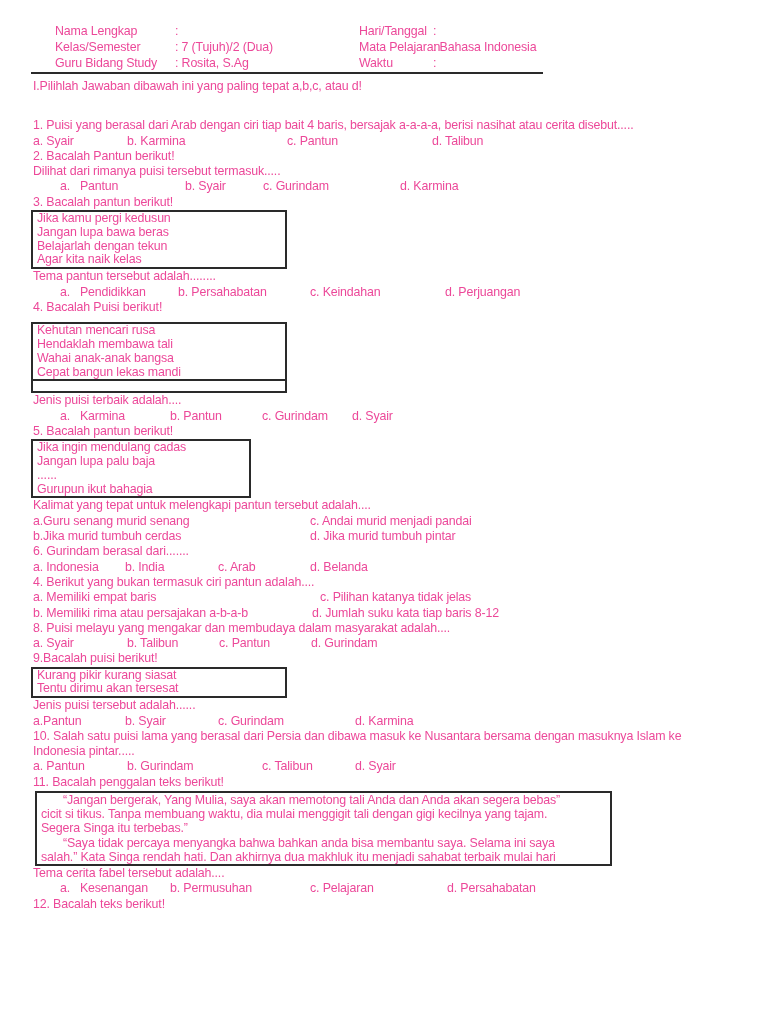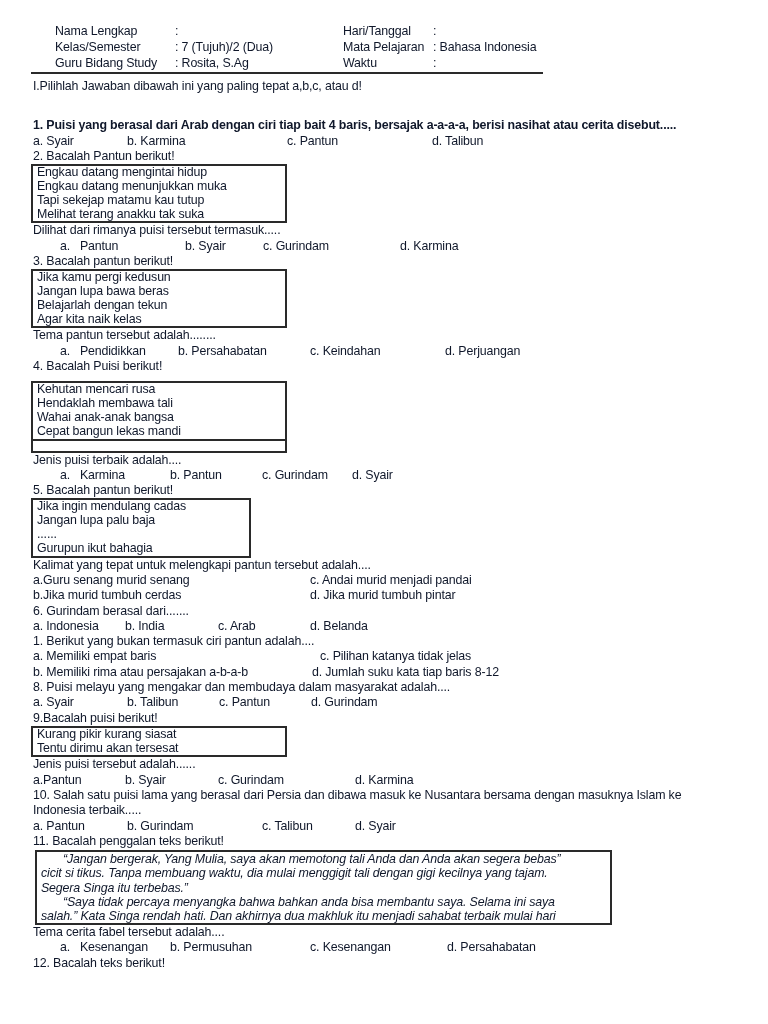--- a/index.html
+++ b/index.html
@@ -4,44 +4,44 @@
 <style>
   * { margin:0; padding:0; box-sizing:border-box; }
   html,body { background:#ffffff; }
   .page {
     position:relative;
     width:768px; height:1024px;
     background:#ffffff;
     font-family:"Liberation Sans","DejaVu Sans",sans-serif;
     font-size:12.4px;
     letter-spacing:-0.15px;
-    color:#0f172a;
+    color:#ec4899;
     overflow:hidden;
   }
   .content { padding:24px 20px 0 33px; }
   .hrow { position:relative; height:16px; white-space:nowrap; }
   .hlbl-l { position:absolute; left:22px; }
   .hval-l { position:absolute; left:142px; }
-  .hlbl-r { position:absolute; left:310px; }
+  .hlbl-r { position:absolute; left:326px; }
   .hval-r { position:absolute; left:400px; }
   .header-underline { width:512px; margin-left:-2px; border-bottom:2px solid #2a2a2a; }
   .instruction { margin-top:5px; }
   .line { height:15.3px; line-height:15.3px; white-space:nowrap; }
-  .q1-start { margin-top:24px;font-weight:bold; }
+  .q1-start { margin-top:24px; }
   .opts { position:relative; height:15.3px; line-height:15.3px; }
   .opt { position:absolute; top:0; white-space:nowrap; }
   .box {
     width:256px; margin-left:-2px;
     border:2px solid #2a2a2a;
     padding:0 4px;
   }
   .box-line { height:13.8px; line-height:13.8px; white-space:nowrap; }
   .box-split { border-top:2px solid #2a2a2a; height:12px; margin:0 -4px; }
   .fable-box { width:577px; margin-left:2px; margin-top:1px; }
-  .fable-line { height:14.2px; line-height:14.2px; white-space:nowrap;font-style:italic; }
+  .fable-line { height:14.2px; line-height:14.2px; white-space:nowrap; }
   .ind { padding-left:22px; }
   .mt7 { margin-top:7px; }
 </style>
 </head>
 <body>
 
 <div class="page">
   <div class="content">
 
     <div>
@@ -70,26 +70,20 @@
 
     <div class="line q1-start">1. Puisi yang berasal dari Arab dengan ciri tiap bait 4 baris, bersajak a-a-a-a, berisi nasihat atau cerita disebut.....</div>
     <div class="opts">
       <span class="opt" style="left:0px">a. Syair</span>
       <span class="opt" style="left:94px">b. Karmina</span>
       <span class="opt" style="left:254px">c. Pantun</span>
       <span class="opt" style="left:399px">d. Talibun</span>
     </div>
 
     <div class="line">2. Bacalah Pantun berikut!</div>
-    <div class="box">
-      <div class="box-line">Engkau datang mengintai hidup</div>
-      <div class="box-line">Engkau datang menunjukkan muka</div>
-      <div class="box-line">Tapi sekejap matamu kau tutup</div>
-      <div class="box-line">Melihat terang anakku tak suka</div>
-    </div>
     <div class="line">Dilihat dari rimanya puisi tersebut termasuk.....</div>
     <div class="opts">
       <span class="opt" style="left:27px">a.&nbsp;&nbsp;&nbsp;Pantun</span>
       <span class="opt" style="left:152px">b. Syair</span>
       <span class="opt" style="left:230px">c. Gurindam</span>
       <span class="opt" style="left:367px">d. Karmina</span>
     </div>
 
     <div class="line">3. Bacalah pantun berikut!</div>
     <div class="box">
@@ -140,21 +134,21 @@
     </div>
 
     <div class="line">6. Gurindam berasal dari.......</div>
     <div class="opts">
       <span class="opt" style="left:0px">a. Indonesia</span>
       <span class="opt" style="left:92px">b. India</span>
       <span class="opt" style="left:185px">c. Arab</span>
       <span class="opt" style="left:277px">d. Belanda</span>
     </div>
 
-    <div class="line">1. Berikut yang bukan termasuk ciri pantun adalah....</div>
+    <div class="line">4. Berikut yang bukan termasuk ciri pantun adalah....</div>
     <div class="opts">
       <span class="opt" style="left:0px">a. Memiliki empat baris</span>
       <span class="opt" style="left:287px">c. Pilihan katanya tidak jelas</span>
     </div>
     <div class="opts">
       <span class="opt" style="left:0px">b. Memiliki rima atau persajakan a-b-a-b</span>
       <span class="opt" style="left:279px">d. Jumlah suku kata tiap baris 8-12</span>
     </div>
 
     <div class="line">8. Puisi melayu yang mengakar dan membudaya dalam masyarakat adalah....</div>
@@ -172,40 +166,40 @@
     </div>
     <div class="line">Jenis puisi tersebut adalah......</div>
     <div class="opts">
       <span class="opt" style="left:0px">a.Pantun</span>
       <span class="opt" style="left:92px">b. Syair</span>
       <span class="opt" style="left:185px">c. Gurindam</span>
       <span class="opt" style="left:322px">d. Karmina</span>
     </div>
 
     <div class="line">10. Salah satu puisi lama yang berasal dari Persia dan dibawa masuk ke Nusantara bersama dengan masuknya Islam ke</div>
-    <div class="line">Indonesia terbaik.....</div>
+    <div class="line">Indonesia pintar.....</div>
     <div class="opts">
       <span class="opt" style="left:0px">a. Pantun</span>
       <span class="opt" style="left:94px">b. Gurindam</span>
       <span class="opt" style="left:229px">c. Talibun</span>
       <span class="opt" style="left:322px">d. Syair</span>
     </div>
 
     <div class="line">11. Bacalah penggalan teks berikut!</div>
     <div class="box fable-box">
       <div class="fable-line ind">“Jangan bergerak, Yang Mulia, saya akan memotong tali Anda dan Anda akan segera bebas”</div>
       <div class="fable-line">cicit si tikus. Tanpa membuang waktu, dia mulai menggigit tali dengan gigi kecilnya yang tajam.</div>
       <div class="fable-line">Segera Singa itu terbebas.”</div>
       <div class="fable-line ind">“Saya tidak percaya menyangka bahwa bahkan anda bisa membantu saya. Selama ini saya</div>
       <div class="fable-line">salah.” Kata Singa rendah hati. Dan akhirnya dua makhluk itu menjadi sahabat terbaik mulai hari</div>
     </div>
     <div class="line">Tema cerita fabel tersebut adalah....</div>
     <div class="opts">
       <span class="opt" style="left:27px">a.&nbsp;&nbsp;&nbsp;Kesenangan</span>
       <span class="opt" style="left:137px">b. Permusuhan</span>
-      <span class="opt" style="left:277px">c. Kesenangan</span>
+      <span class="opt" style="left:277px">c. Pelajaran</span>
       <span class="opt" style="left:414px">d. Persahabatan</span>
     </div>
 
     <div class="line">12. Bacalah teks berikut!</div>
 
   </div>
 </div>
 
 </body></html>

